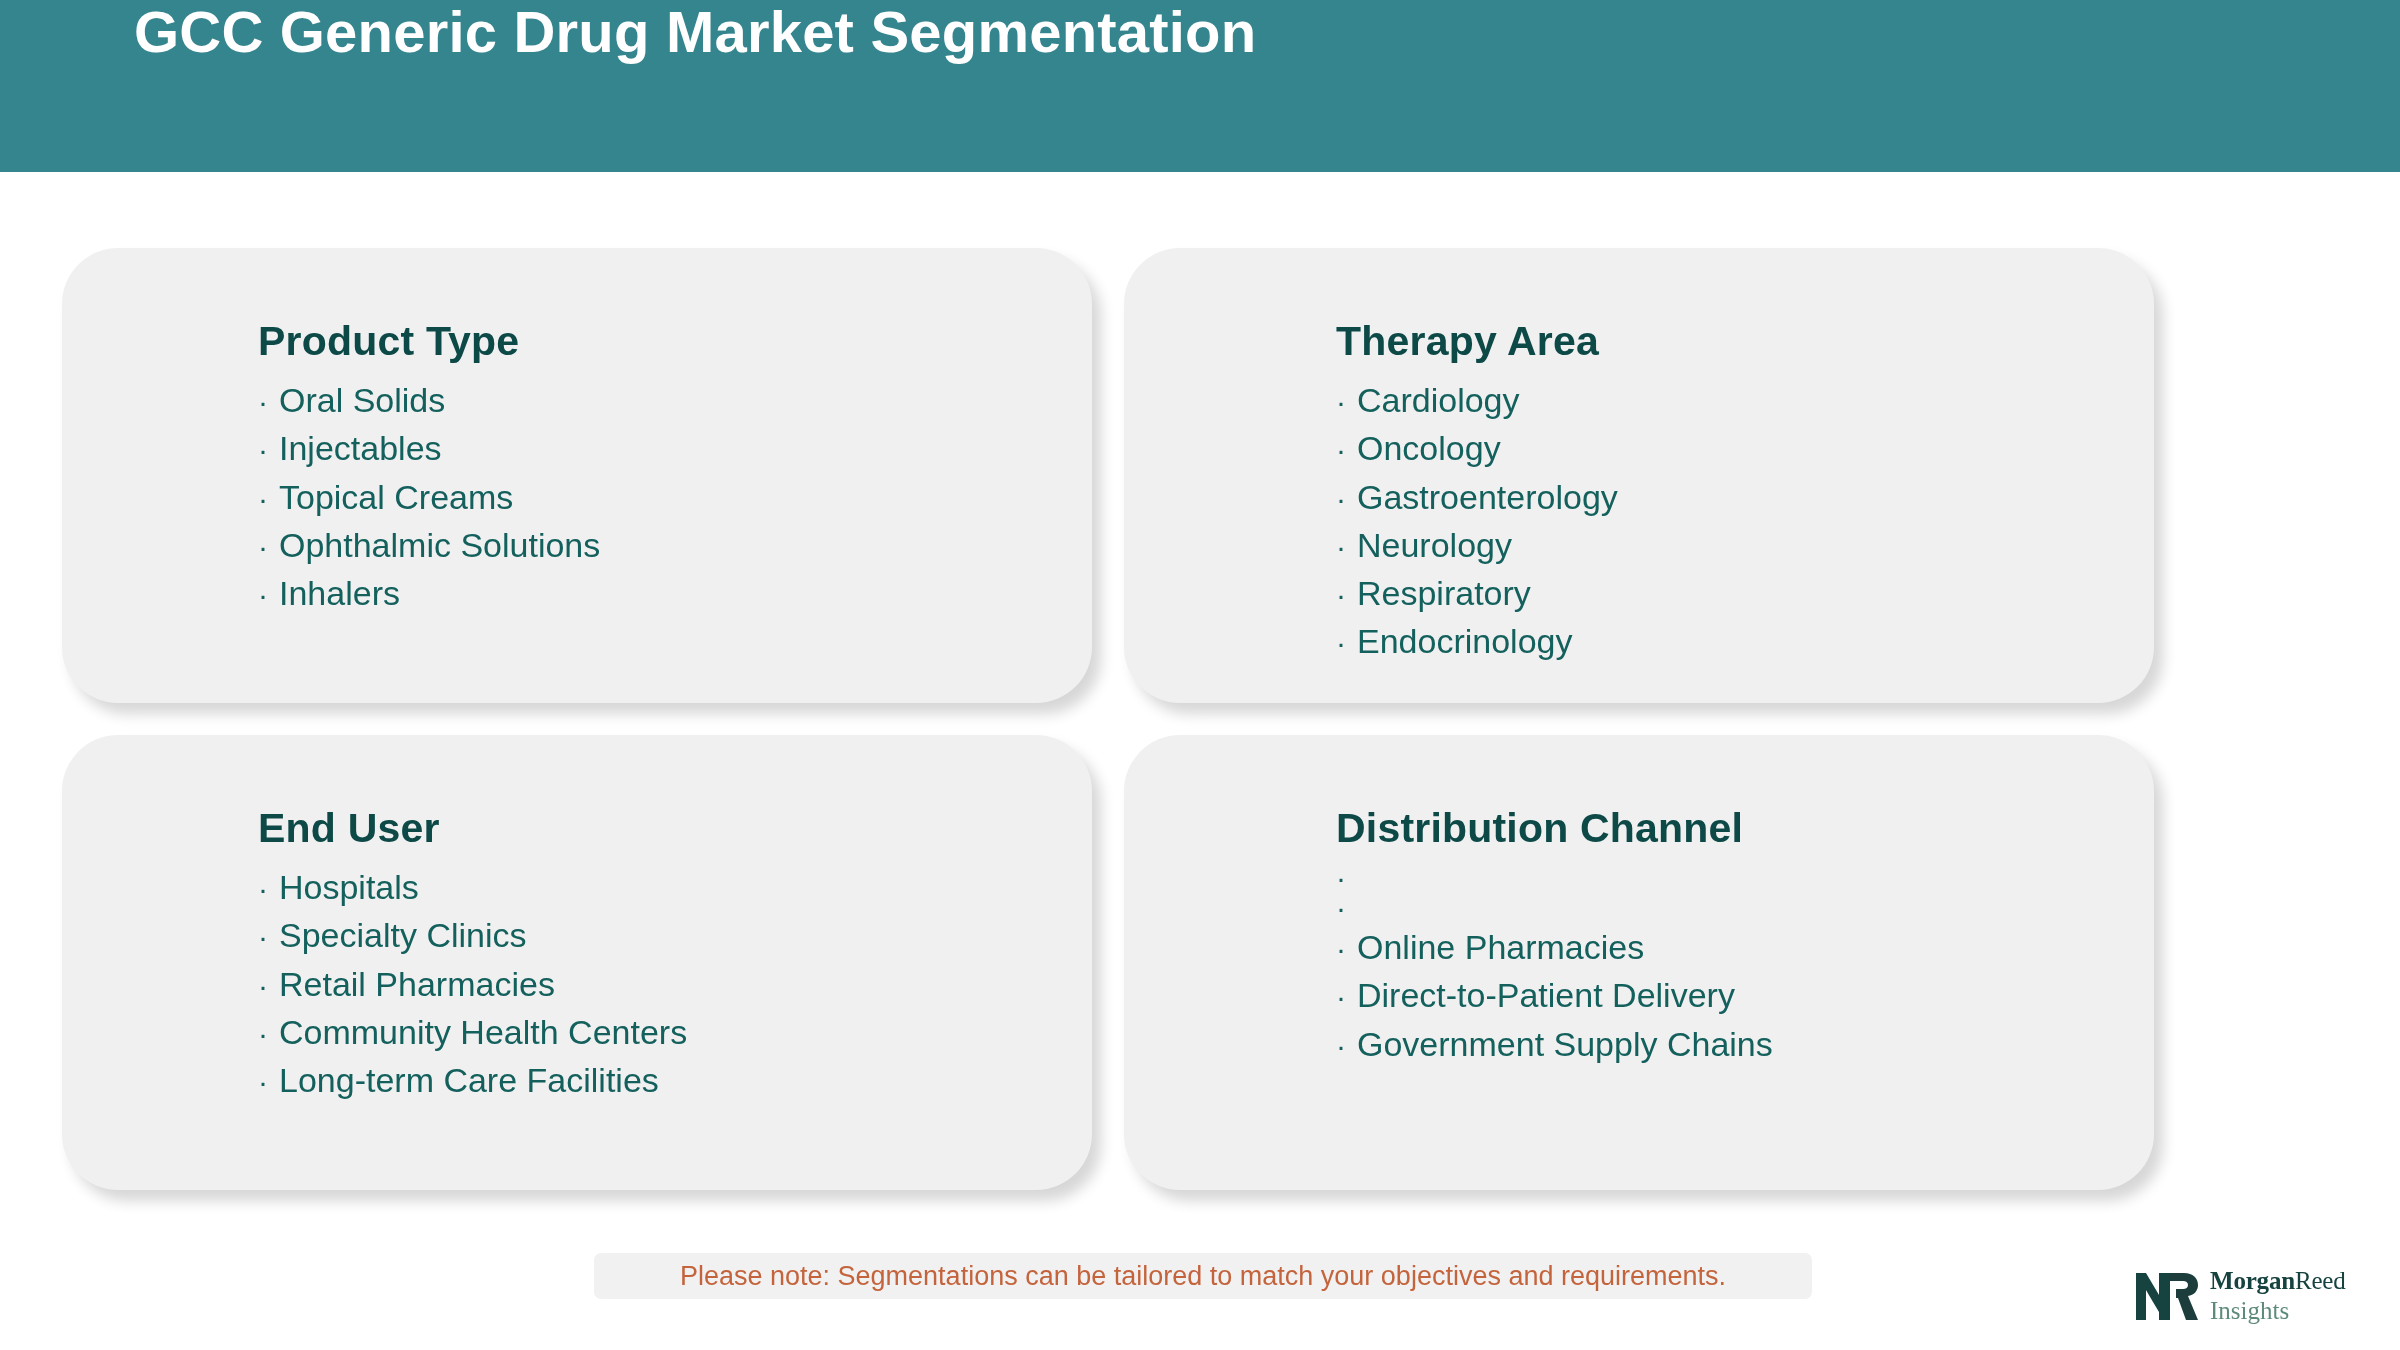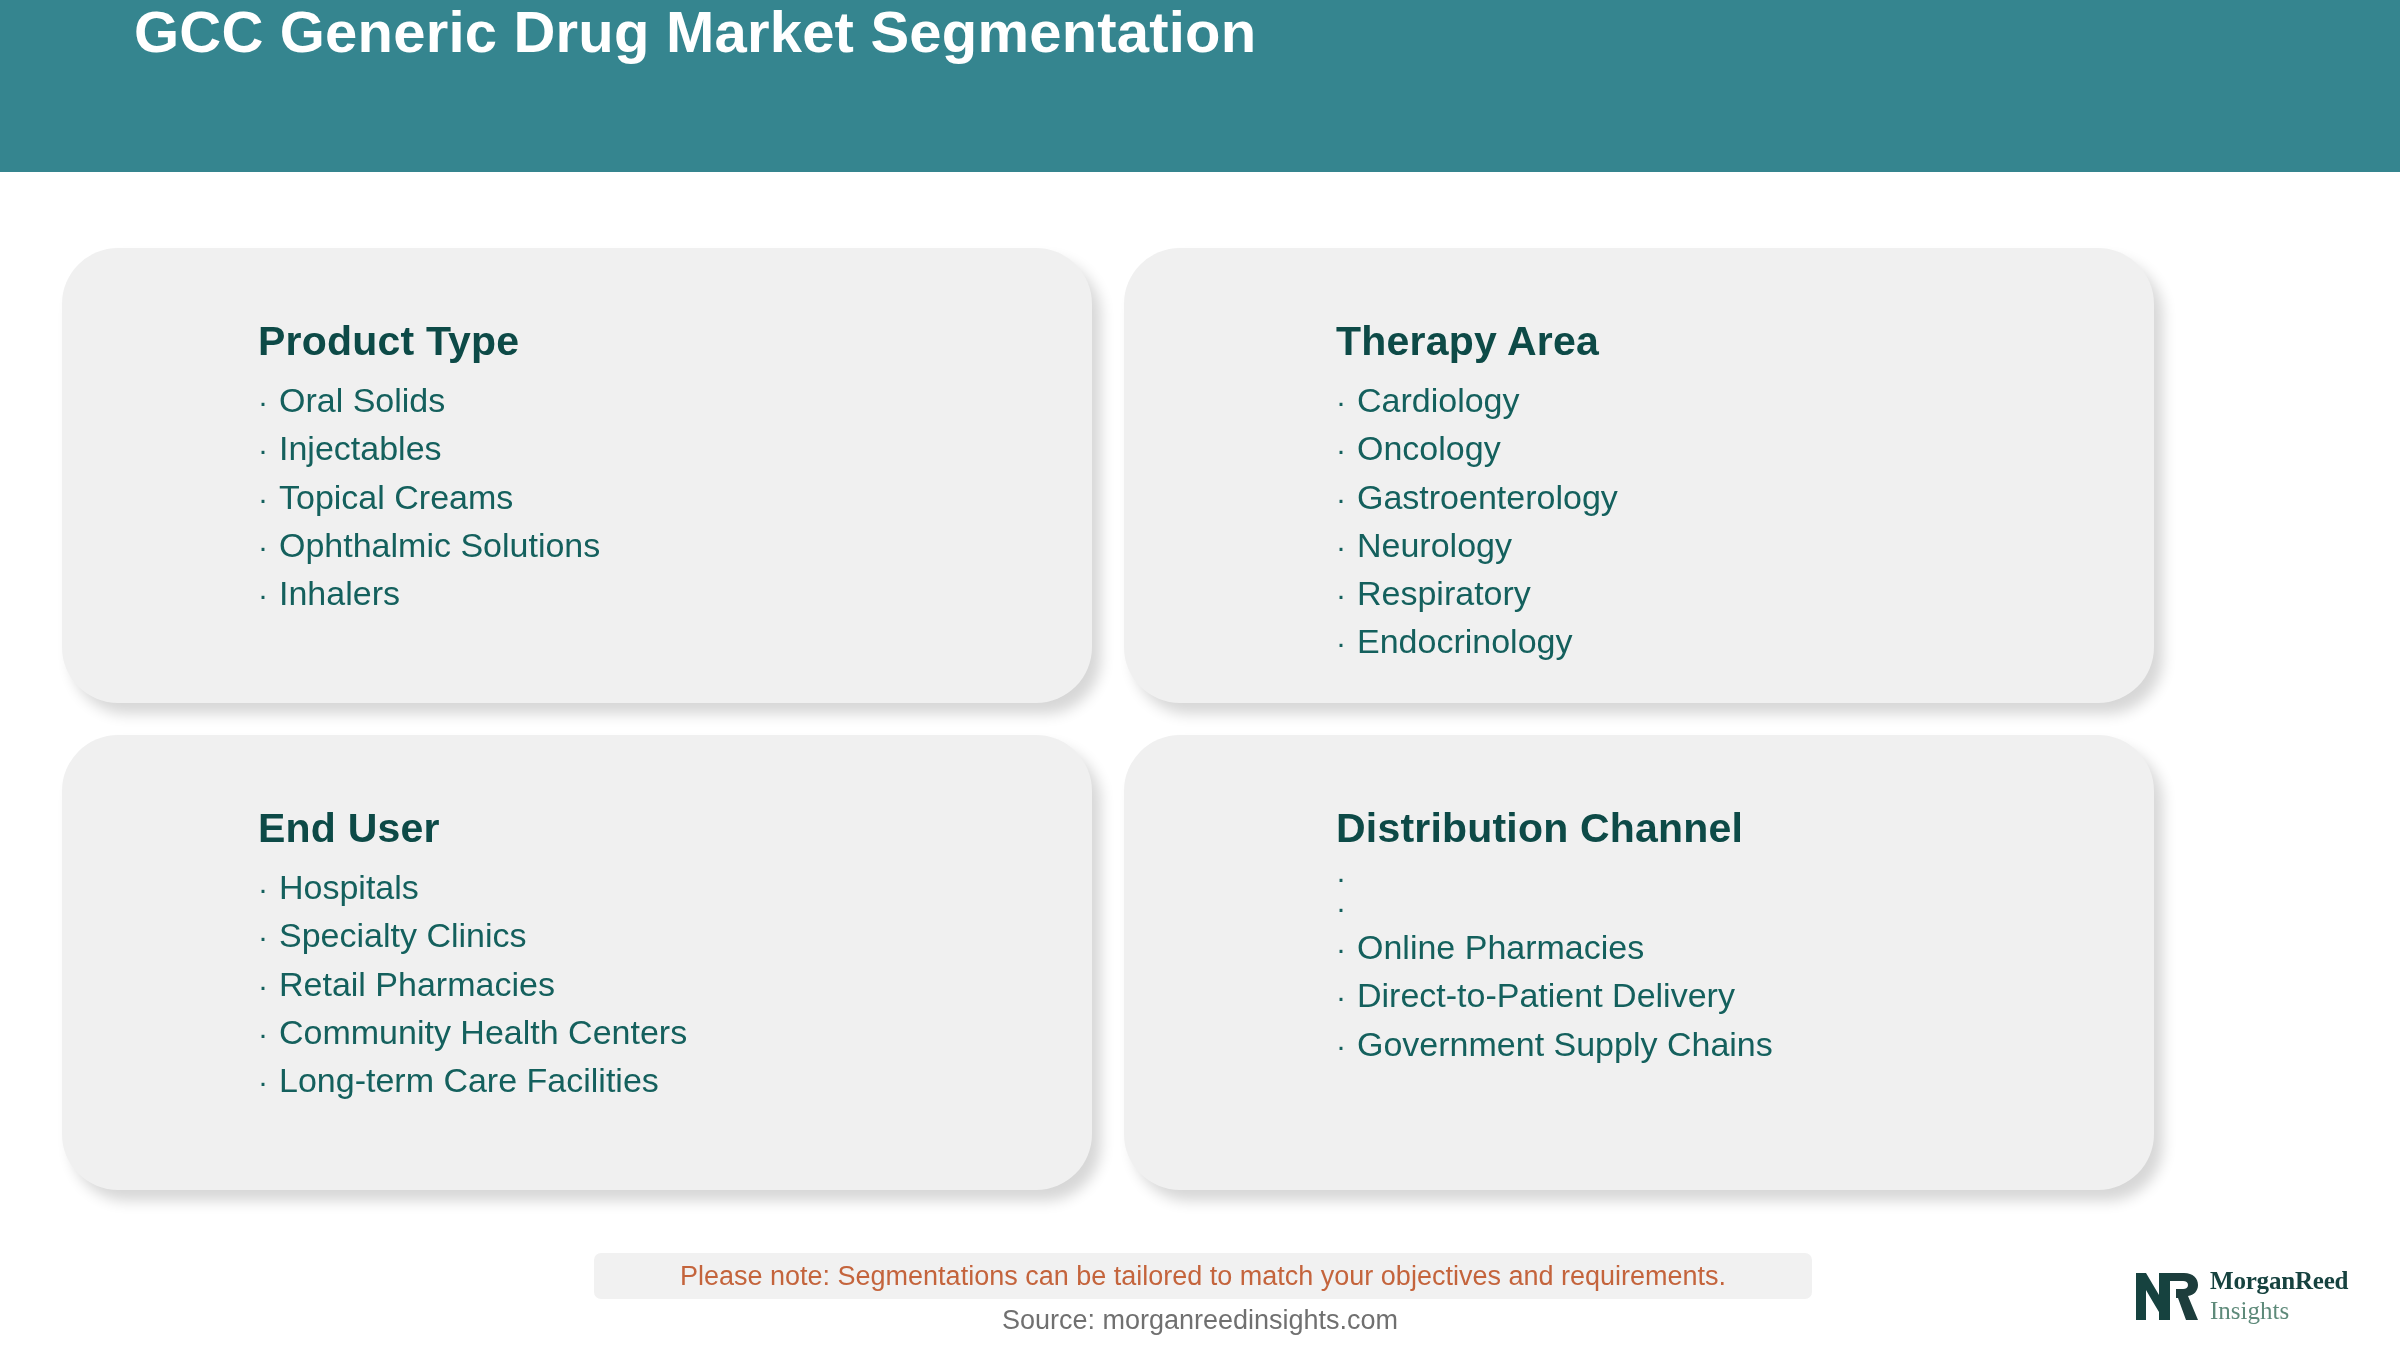--- a/index.html
+++ b/index.html
@@ -131,21 +131,21 @@
   .logo-mark { width: 66px; height: 52px; display: block; }
   .logo-words { display: flex; flex-direction: column; line-height: 1; }
   .logo-line1 {
     font-family: "Liberation Serif", serif;
     font-size: 25px;
     color: #16423f;
     letter-spacing: -0.2px;
     white-space: nowrap;
   }
   .logo-line1 .lw-bold { font-weight: bold; }
-  .logo-line1 .lw-reg { font-weight: bold; }
+  .logo-line1 .lw-reg { font-weight: normal; }
   .logo-line2 {
     font-family: "Liberation Serif", serif;
     font-size: 25px;
     color: #5e8a7a;
     margin-top: 5px;
     white-space: nowrap;
   }
 </style>
 </head>
 <body>
@@ -263,21 +263,20 @@
           </li>
       </ul>
     </div>
 
   </div>
 
   <div class="note-pill">
     <span class="note-text">Please note: Segmentations can be tailored to match your objectives and requirements.</span>
   </div>
 
-  <div class="source-line">Source: morganreedinsights.com</div>
 
   <div class="logo">
     <svg class="logo-mark" viewBox="0 0 66 52">
       <path d="M2 50 L2 3 L12 3 L25 25 L25 42 L19 32 L12 20 L12 50 Z" fill="#16423f"></path>
       <path d="M25 3 L36 3 L36 50 L25 50 L25 22 Z" fill="#16423f"></path>
       <path d="M36 3 L50 3 C59 3 64 8 64 15 C64 21 60 25 54 26 L64 50 L52 50 L44 28 L42 28 L42 19 L49 19 C52 19 54 17.5 54 15 C54 12.5 52 11 49 11 L36 11 Z" fill="#1d3d3c"></path>
     </svg>
     <div class="logo-words">
       <div class="logo-line1"><span class="lw-bold">Morgan</span><span class="lw-reg">Reed</span></div>
       <div class="logo-line2">Insights</div>

